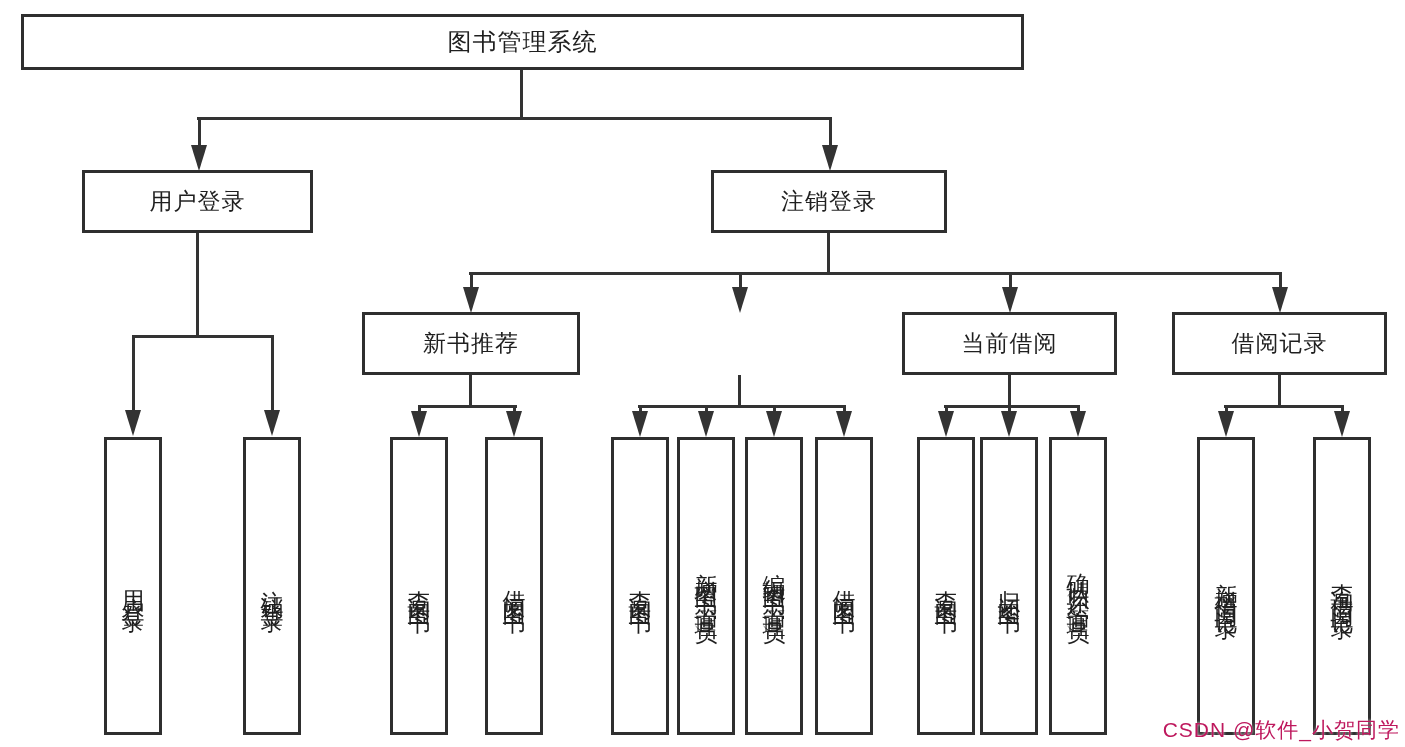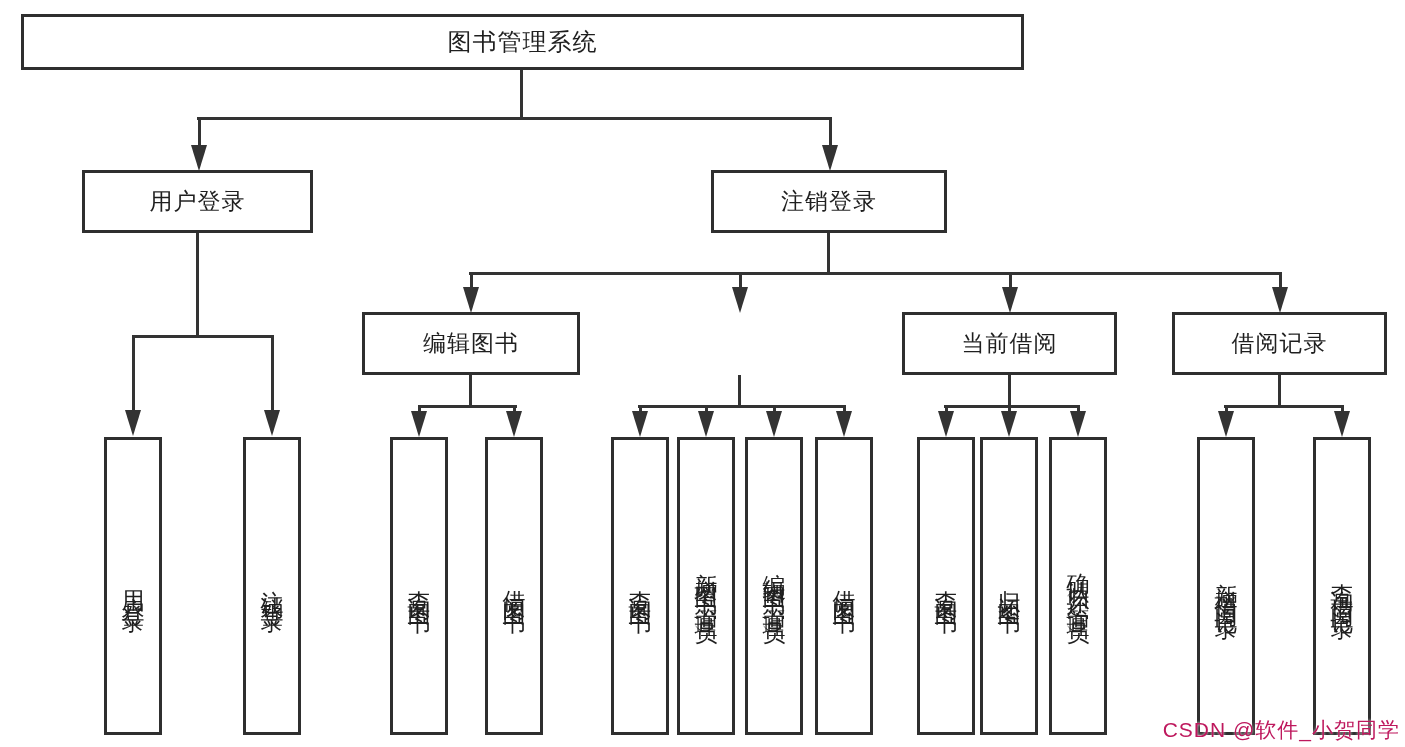--- a/index.html
+++ b/index.html
@@ -119,21 +119,21 @@
   </div>
 
   <div class="box h" style="left:82px; top:170px; width:231px; height:63px;">
     <span>用户登录</span>
   </div>
   <div class="box h" style="left:711px; top:170px; width:236px; height:63px;">
     <span>注销登录</span>
   </div>
 
   <div class="box h" style="left:362px; top:312px; width:218px; height:63px;">
-    <span>编辑图书</span>
+    <span>新书推荐</span>
   </div>
   <div class="box h" style="left:902px; top:312px; width:215px; height:63px;">
     <span>当前借阅</span>
   </div>
   <div class="box h" style="left:1172px; top:312px; width:215px; height:63px;">
     <span>借阅记录</span>
   </div>
 
   <div class="box v" style="left:104px; top:437px; width:58px; height:298px;">
     <span class="vtext">用户登录</span>

